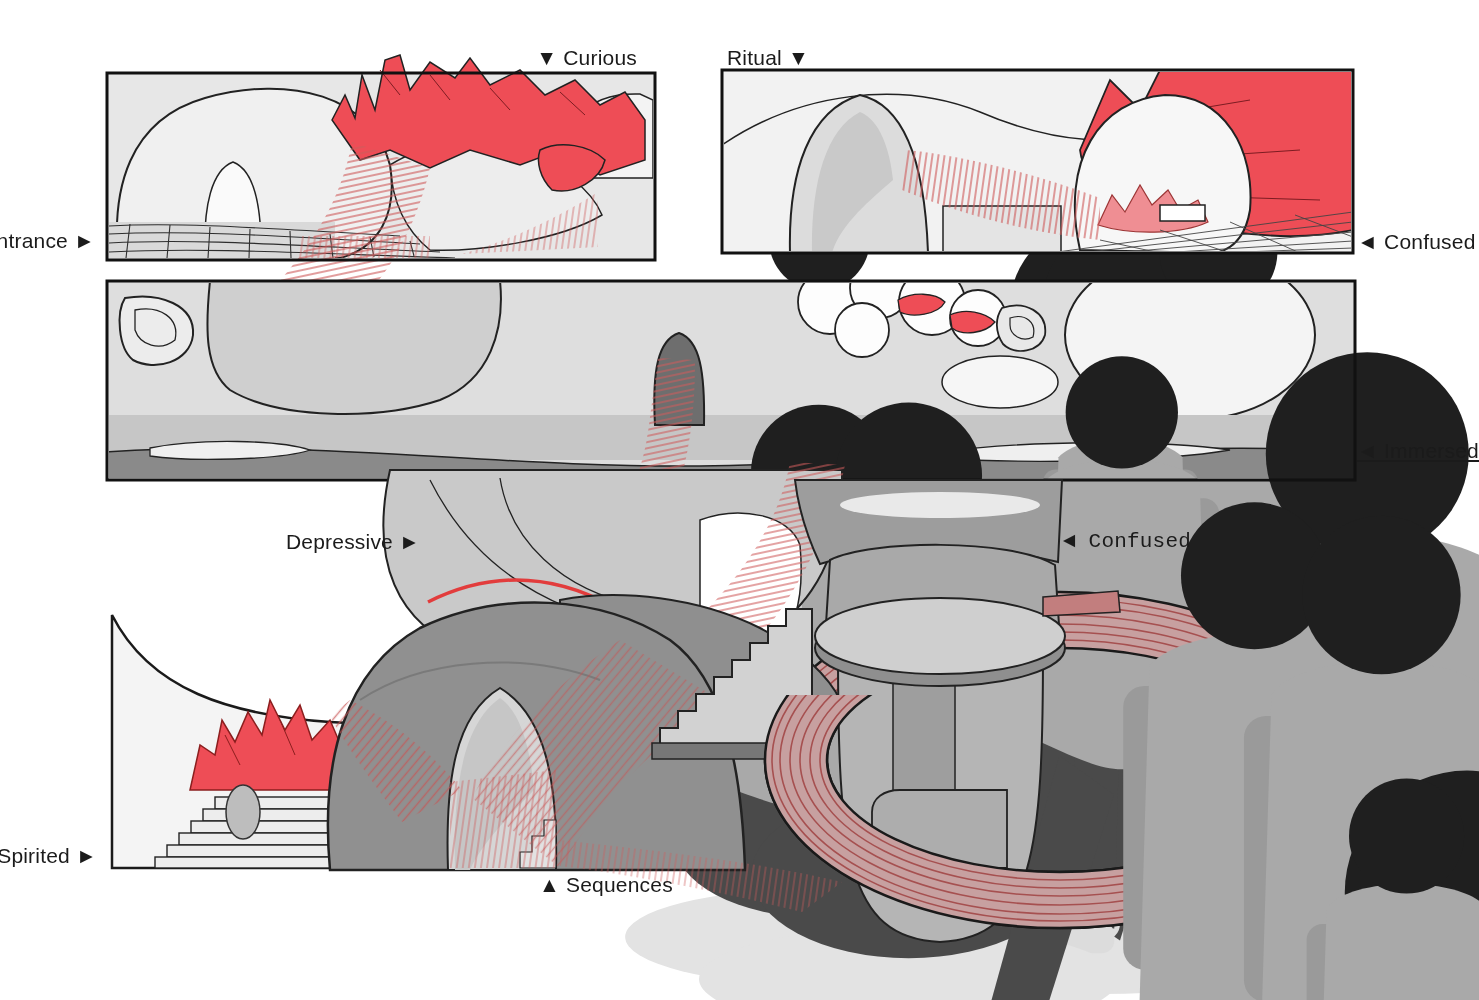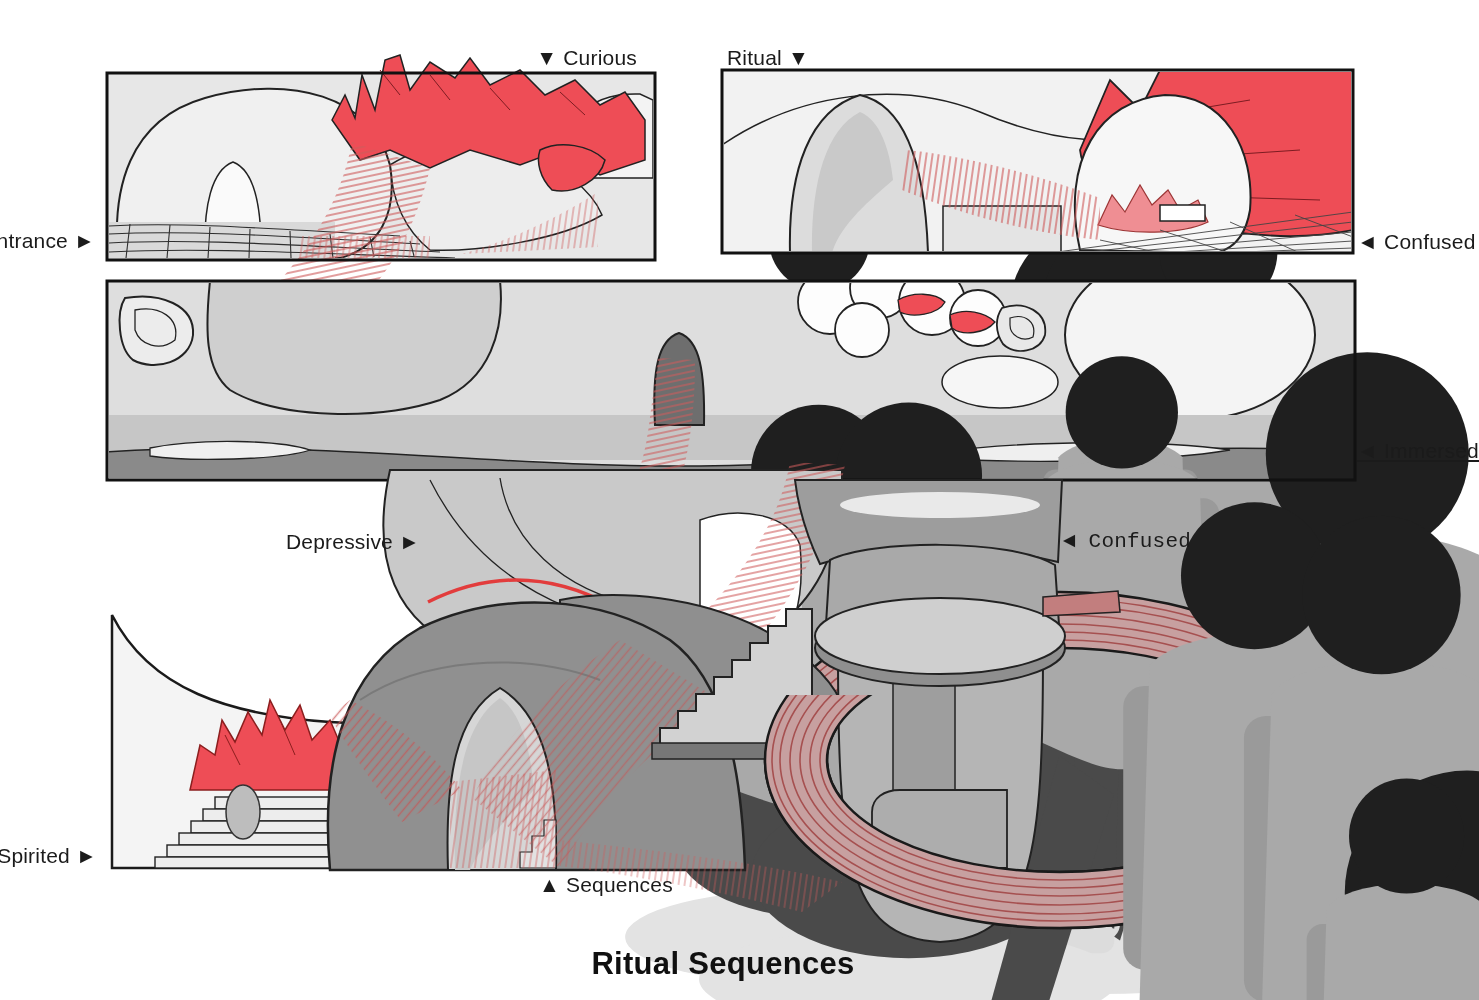--- a/index.html
+++ b/index.html
@@ -285,15 +285,14 @@
 
 <div class="lbl" style="top:47px;right:842px;">▼ Curious</div>
 <div class="lbl" style="top:47px;left:727px;">Ritual ▼</div>
 <div class="lbl" style="top:230px;right:1384px;">Entrance ►</div>
 <div class="lbl" style="top:231px;left:1357px;">◄ Confused</div>
 <div class="lbl" style="top:440px;left:1357px;text-decoration:underline;">◄ Immersed</div>
 <div class="lbl" style="top:531px;right:1059px;">Depressive ►</div>
 <div class="lbl" style="top:531px;left:1063px;font-family:Liberation Mono, monospace;">◄ Confused</div>
 <div class="lbl" style="top:845px;right:1382px;">Spirited ►</div>
 <div class="lbl" style="top:874px;left:539px;">▲ Sequences</div>
-<div class="ttl">Ritual Sequences</div>
 
 </div>
 
 </body></html>

